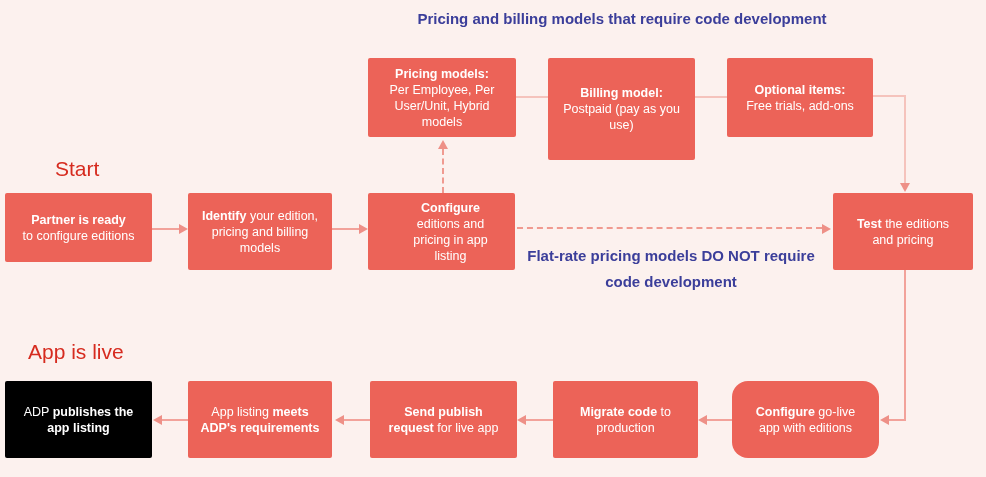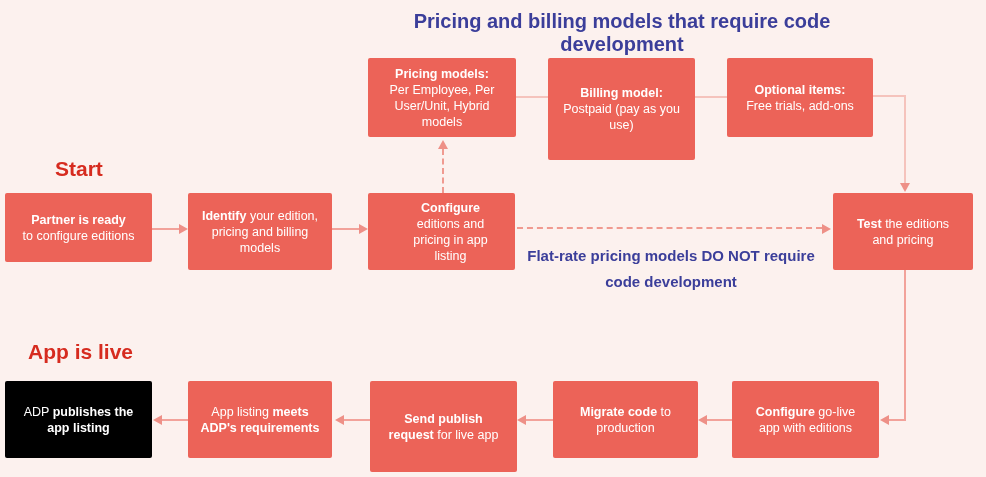--- a/index.html
+++ b/index.html
@@ -12,37 +12,37 @@
     width: 986px;
     height: 477px;
     background: #fcf1ee;
     overflow: hidden;
   }
   .title {
     position: absolute;
     left: 362px; top: 10px; width: 520px;
     text-align: center;
     color: #3b3e9a;
-    font-size: 20px;
+    font-size: 15px;
     font-weight: bold;
   }
   .note {
     position: absolute;
     left: 520px; top: 243px; width: 302px;
     text-align: center;
     color: #3b3e9a;
     font-size: 15px;
     line-height: 26px;
     font-weight: bold;
   }
   .stage-label {
     position: absolute;
     color: #d62b1f;
     font-size: 21px;
-    font-weight: bold;
+    font-weight: normal;
   }
   .start { left: 55px; top: 157px; }
   .applive { left: 28px; top: 340px; }
   .box {
     position: absolute;
     background: #ec6358;
     color: #ffffff;
     border-radius: 2px;
     display: flex;
     align-items: center;
@@ -101,27 +101,27 @@
   <div class="box" style="left:833px;top:193px;width:140px;height:77px;">
     <div><span class="b">Test</span><span> the editions and pricing</span></div>
   </div>
 
   <div class="box dark" style="left:5px;top:381px;width:147px;height:77px;">
     <div><span>ADP </span><span class="b">publishes the app listing</span></div>
   </div>
   <div class="box" style="left:188px;top:381px;width:144px;height:77px;">
     <div><span>App listing </span><span class="b">meets ADP's requirements</span></div>
   </div>
-  <div class="box" style="left:370px;top:381px;width:147px;height:91px;">
+  <div class="box" style="left:370px;top:381px;width:147px;height:77px;">
     <div><span class="b">Send publish request</span><span> for live app</span></div>
   </div>
   <div class="box" style="left:553px;top:381px;width:145px;height:77px;">
     <div><span class="b">Migrate code</span><span> to production</span></div>
   </div>
-  <div class="box" style="left:732px;top:381px;width:147px;height:77px;">
+  <div class="box" style="left:732px;top:381px;width:147px;height:77px;border-radius:16px;">
     <div><span class="b">Configure</span><span> go-live app with editions</span></div>
   </div>
 
   <div class="ln h lite" style="left:516px;top:96px;width:32px;"></div>
   <div class="ln h lite" style="left:695px;top:96px;width:32px;"></div>
 
   <div class="ln h lite" style="left:873px;top:95px;width:33px;"></div>
   <div class="ln v lite" style="left:904px;top:95px;height:88px;"></div>
   <div class="ah d" style="left:900px;top:183px;"></div>
 

